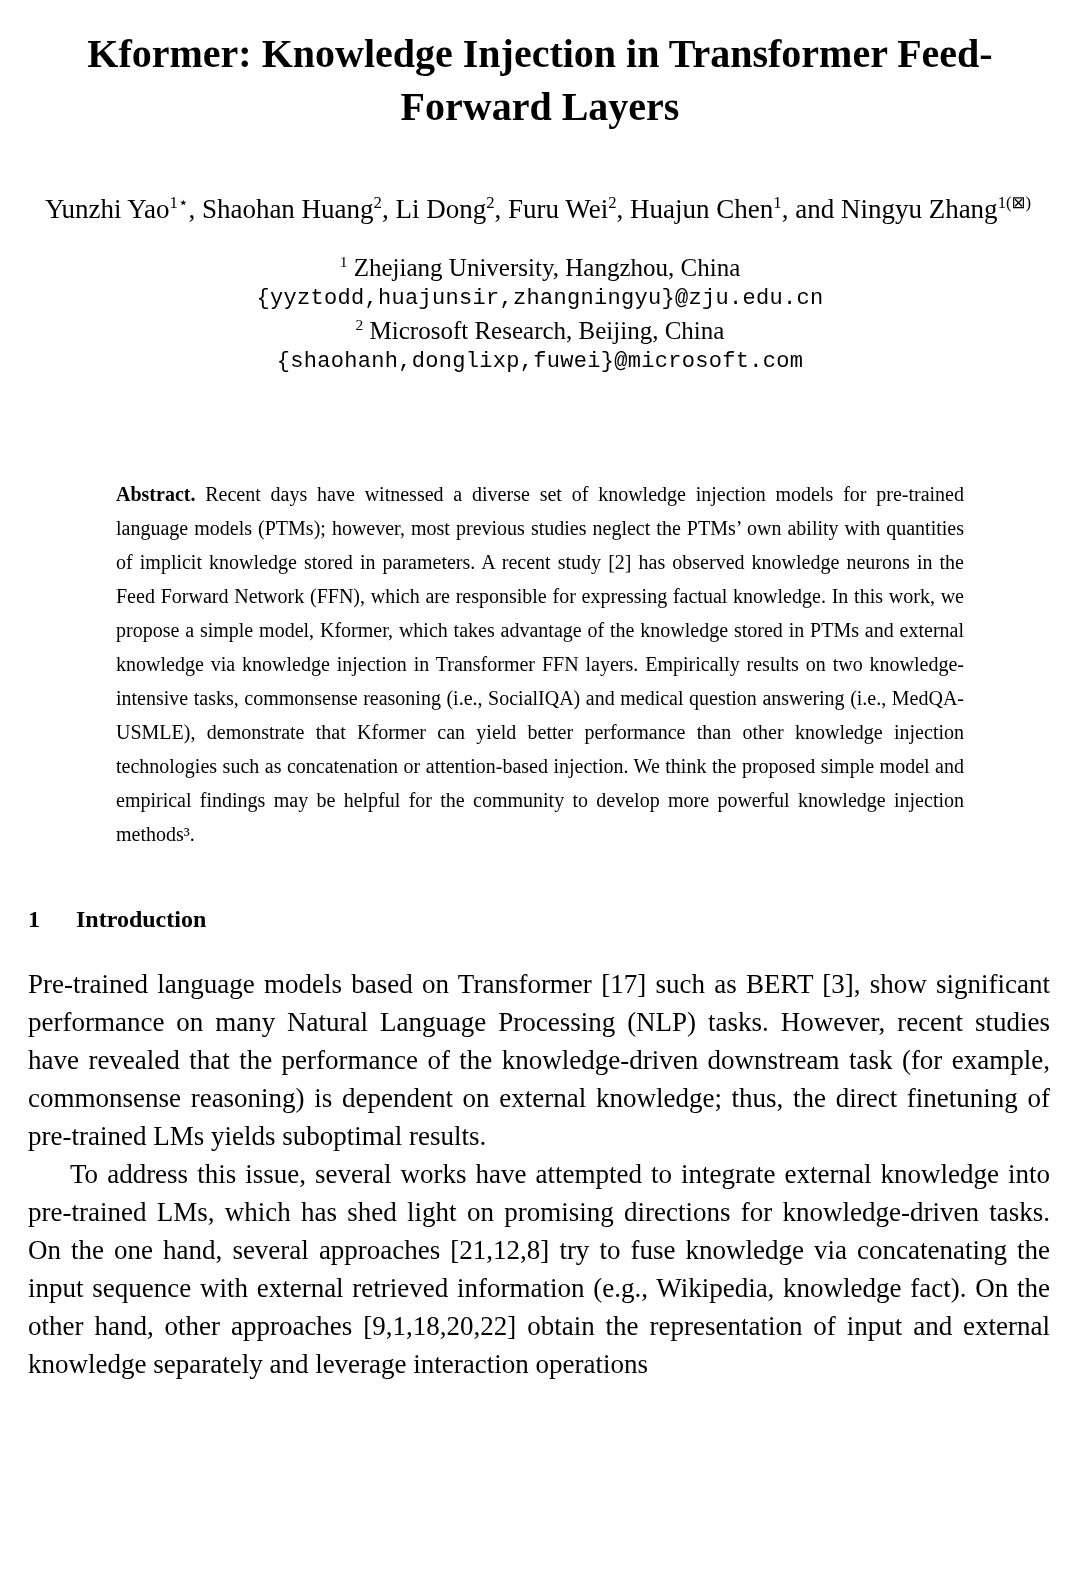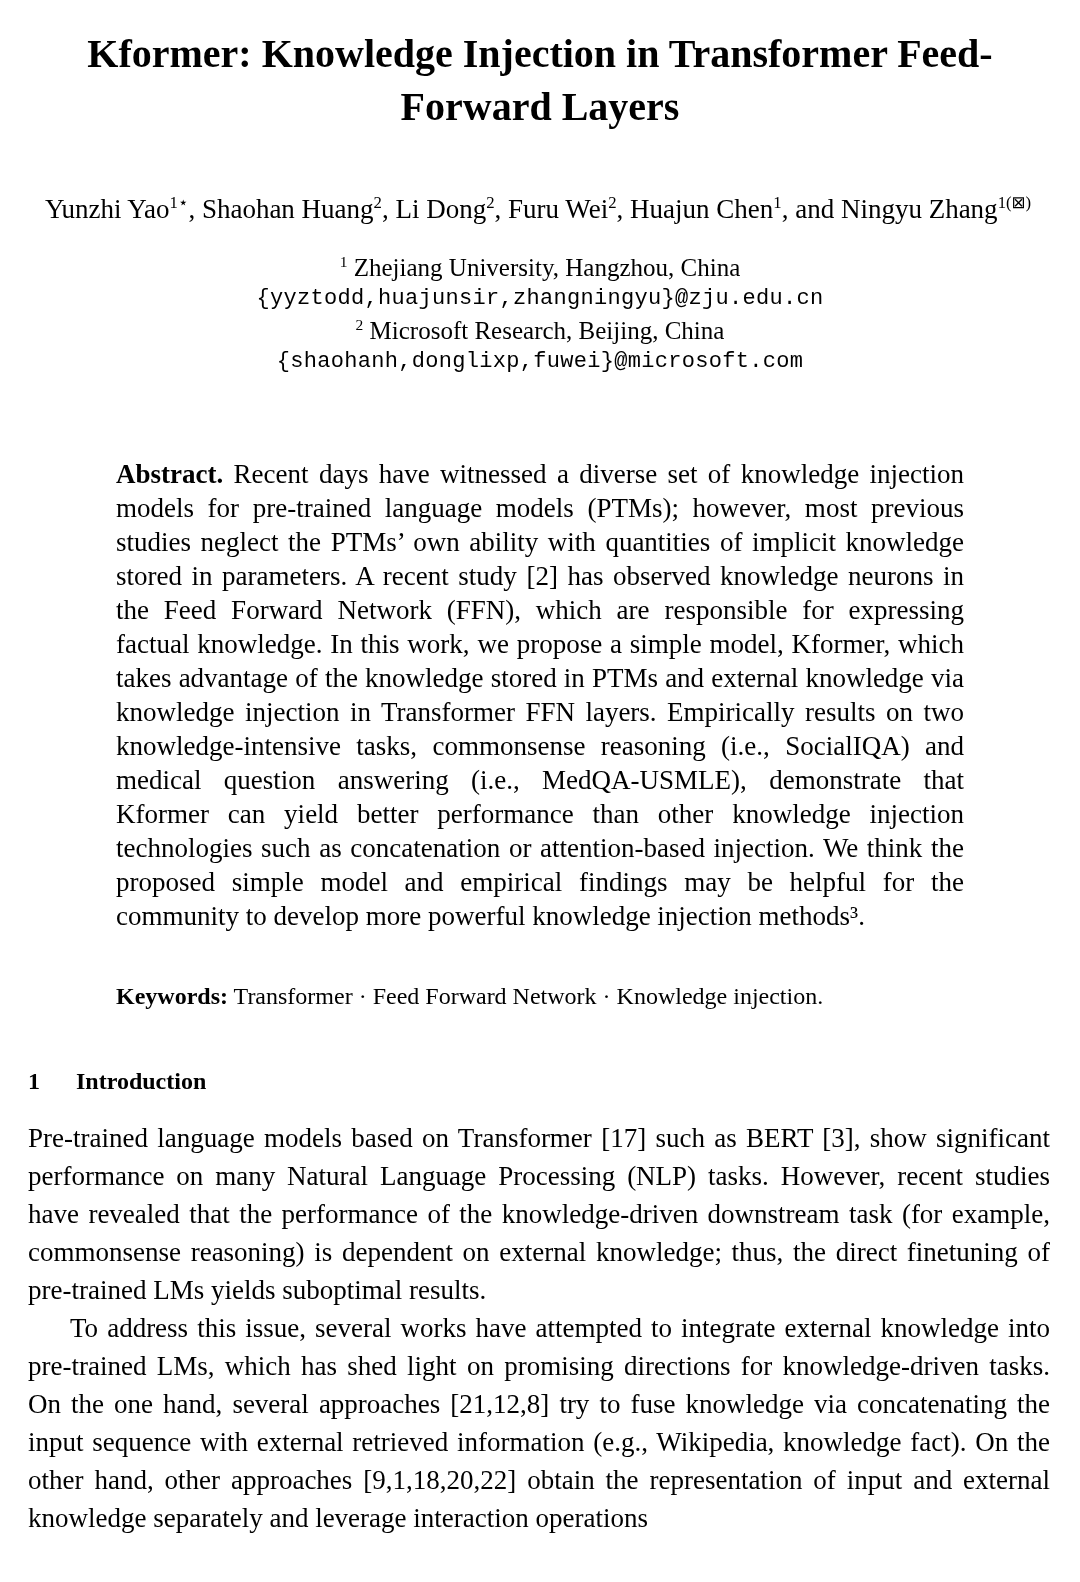--- a/index.html
+++ b/index.html
@@ -44,23 +44,23 @@
     text-align: center;
     font-size: 25px;
     line-height: 1.34;
   }
   .email {
     font-family: "Liberation Mono", "DejaVu Sans Mono", monospace;
     font-size: 22px;
     letter-spacing: 0.3px;
   }
   .abstract-block {
-    margin: 80px auto 0;
+    margin: 100px auto 0;
     width: 848px;
-    font-size: 27px;
+    font-size: 20px;
     line-height: 34px;
     text-align: justify;
   }
   .abstract-label, .keywords-label {
     font-weight: bold;
   }
   .keywords-block {
     margin: 46px auto 0;
     width: 848px;
     font-size: 24px;
@@ -77,21 +77,21 @@
     margin-right: 36px;
   }
   .body-para {
     margin: 0 28px 0 28px;
     width: 1022px;
     font-size: 27px;
     line-height: 38px;
     text-align: justify;
   }
   .body-para.first {
-    margin-top: 24px;
+    margin-top: 32px;
   }
   .body-para.indented {
     text-indent: 42px;
   }
 </style>
 </head>
 <body>
 
 <div class="page">
 
@@ -105,24 +105,20 @@
     <div class="email">{yyztodd,huajunsir,zhangningyu}@zju.edu.cn</div>
     <div><span class="sup">2</span> <span>Microsoft Research, Beijing, China</span></div>
     <div class="email">{shaohanh,donglixp,fuwei}@microsoft.com</div>
   </div>
 
   <div class="abstract-block">
     <span class="abstract-label">Abstract.</span>
     <span>Recent days have witnessed a diverse set of knowledge injection models for pre-trained language models (PTMs); however, most previous studies neglect the PTMs’ own ability with quantities of implicit knowledge stored in parameters. A recent study [2] has observed knowledge neurons in the Feed Forward Network (FFN), which are responsible for expressing factual knowledge. In this work, we propose a simple model, Kformer, which takes advantage of the knowledge stored in PTMs and external knowledge via knowledge injection in Transformer FFN layers. Empirically results on two knowledge-intensive tasks, commonsense reasoning (i.e., SocialIQA) and medical question answering (i.e., MedQA-USMLE), demonstrate that Kformer can yield better performance than other knowledge injection technologies such as concatenation or attention-based injection. We think the proposed simple model and empirical findings may be helpful for the community to develop more powerful knowledge injection methods³.</span>
   </div>
 
-  <div class="keywords-block">
-    <span class="keywords-label">Keywords:</span>
-    <span>Transformer · Feed Forward Network · Knowledge injection.</span>
-  </div>
 
   <h2 class="section-heading">
     <span class="section-number">1</span><span>Introduction</span>
   </h2>
 
   <p class="body-para first">Pre-trained language models based on Transformer [17] such as BERT [3], show significant performance on many Natural Language Processing (NLP) tasks. However, recent studies have revealed that the performance of the knowledge-driven downstream task (for example, commonsense reasoning) is dependent on external knowledge; thus, the direct finetuning of pre-trained LMs yields suboptimal results.</p>
 
   <p class="body-para indented">To address this issue, several works have attempted to integrate external knowledge into pre-trained LMs, which has shed light on promising directions for knowledge-driven tasks. On the one hand, several approaches [21,12,8] try to fuse knowledge via concatenating the input sequence with external retrieved information (e.g., Wikipedia, knowledge fact). On the other hand, other approaches [9,1,18,20,22] obtain the representation of input and external knowledge separately and leverage interaction operations</p>
 
 </div>

